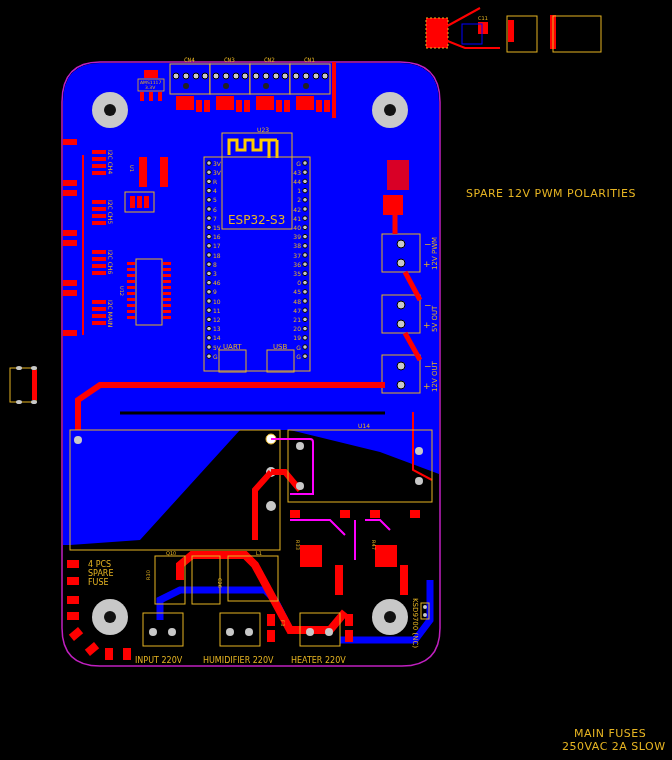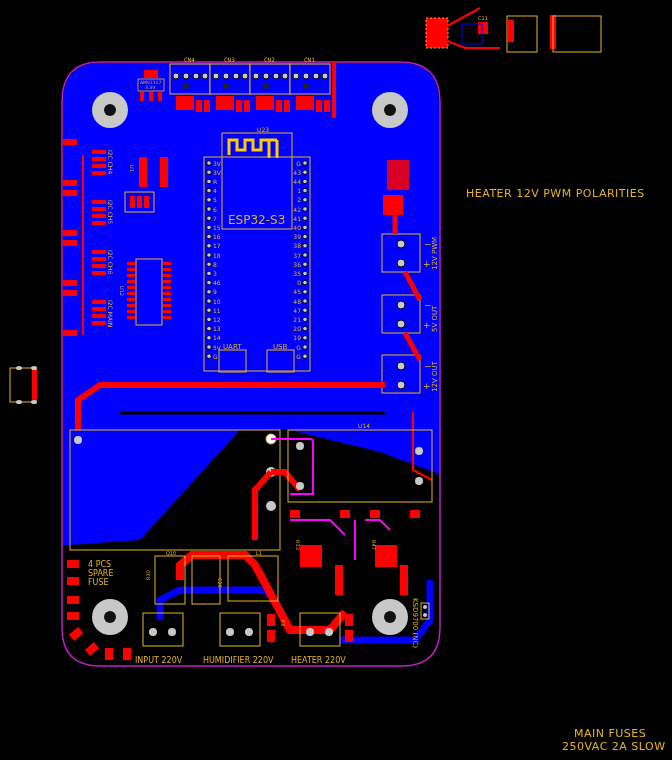--- a/index.html
+++ b/index.html
@@ -416,15 +416,15 @@
   <g>
     <rect x="10" y="368" width="26" height="34" fill="none" stroke="#e6b422" stroke-width="1"></rect>
     <rect x="32" y="370" width="5" height="30" fill="#ff0000"></rect>
     <ellipse cx="19" cy="368" rx="3" ry="2" fill="#c8c8c8"></ellipse>
       <ellipse cx="34" cy="368" rx="3" ry="2" fill="#c8c8c8"></ellipse>
     <ellipse cx="19" cy="402" rx="3" ry="2" fill="#c8c8c8"></ellipse>
       <ellipse cx="34" cy="402" rx="3" ry="2" fill="#c8c8c8"></ellipse>
   </g>
 </svg>
 
-<div class="note" style="left:466px; top:187px;">HEATER 12V PWM POLARITIES</div>
+<div class="note" style="left:466px; top:187px;">SPARE 12V PWM POLARITIES</div>
 <div class="note" style="left:574px; top:727px;">MAIN FUSES</div>
 <div class="note" style="left:562px; top:740px;">250VAC 2A SLOW</div>
 
 </body></html>

